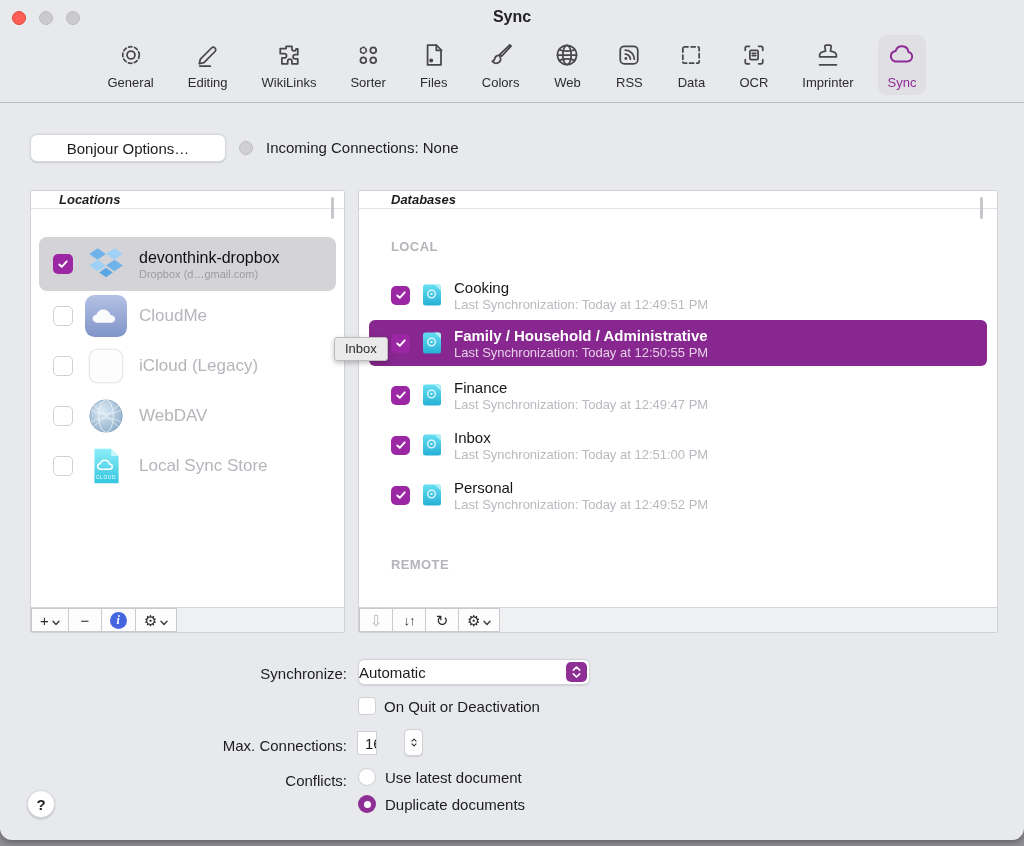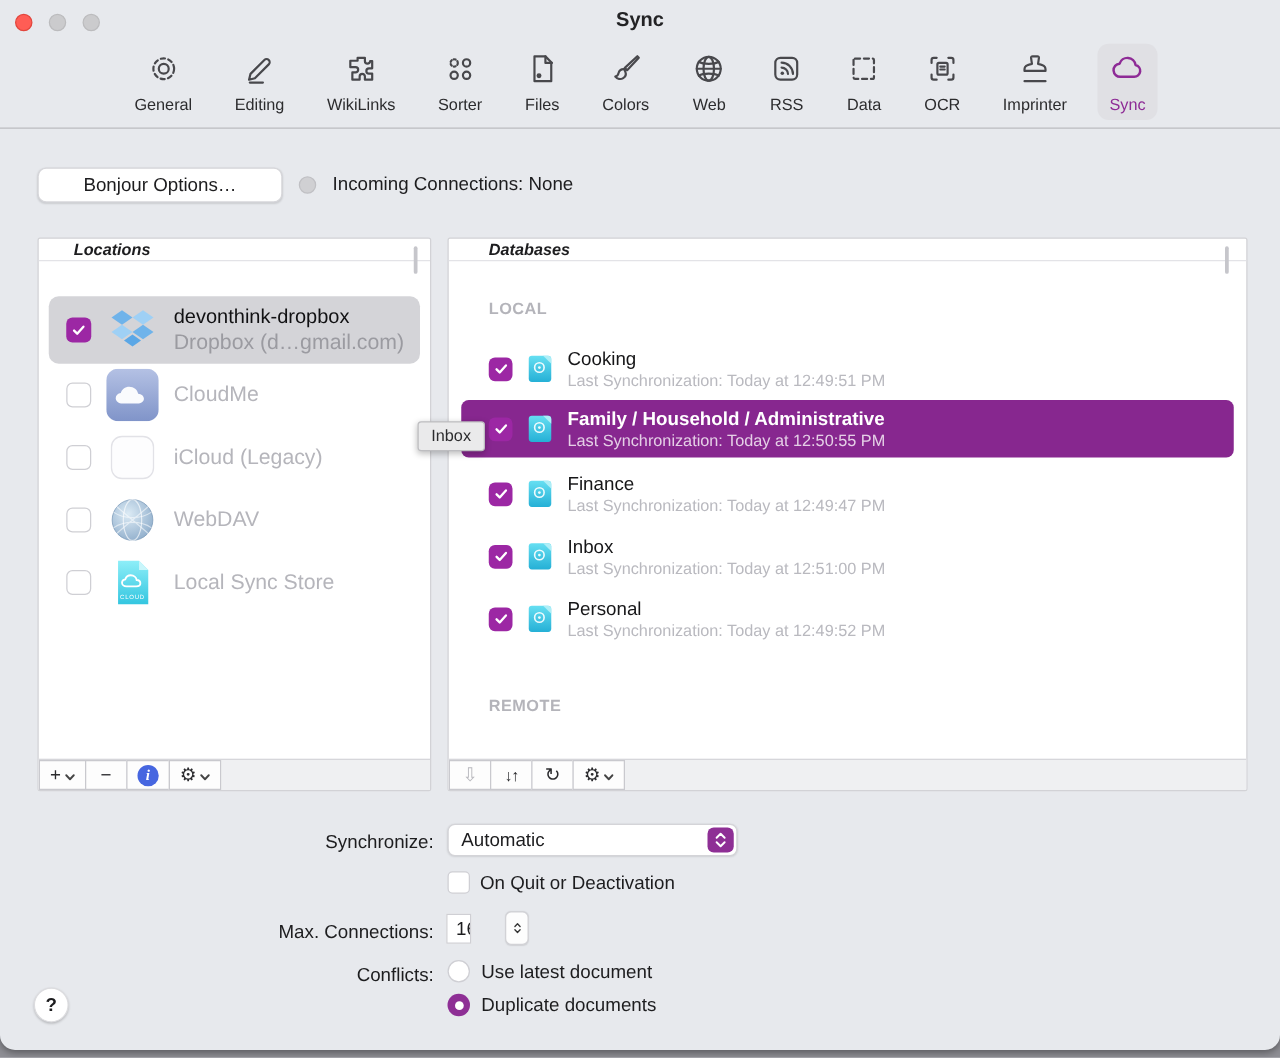--- a/index.html
+++ b/index.html
@@ -42,21 +42,21 @@
   .locrow { display:flex; align-items:center; gap:12px; height:50px; padding:0 10px 0 22px; }
   .locrow.selected { height:54px; margin:12px 8px 0; border-radius:8px; background:#d4d4d8; padding-left:14px; }
   .cb { width:20px; height:20px; border-radius:5px; flex:0 0 auto; }
   .cb.off { background:#fff; border:1px solid #cfcfd4; }
   .cb.on { background:#9c27a4; display:flex; align-items:center; justify-content:center; }
   .cb.on svg { width:14px; height:14px; }
   .locicon { width:42px; height:42px; flex:0 0 auto; display:flex; align-items:center; justify-content:center; }
   .locicon svg { width:42px; height:42px; }
   .locname { font-size:17px; color:#b5b5bb; }
   .loctext .t1 { font-size:16px; color:#111113; }
-  .loctext .t2 { font-size:17px; color:#9b9ba1; margin-top:1px; }
+  .loctext .t2 { font-size:11px; color:#9b9ba1; margin-top:1px; }
 
   
   .dblist { position:absolute; top:34px; left:0; right:0; bottom:25px; overflow:hidden; }
   .seclabel { margin:14px 0 16px 32px; font-size:13px; font-weight:600; letter-spacing:.4px; color:#b4b4ba; }
   .seclabel.remote { margin-top:37px; }
   .dbrow { height:50px; display:flex; align-items:center; gap:11px; padding-left:32px; }
   .dbrow .cb { width:19px; height:19px; }
   .dbicon { width:22px; height:24px; flex:0 0 auto; }
   .dbicon svg { width:22px; height:24px; }
   .dbtext .t1 { font-size:15px; color:#161618; }
@@ -74,21 +74,21 @@
   .fbtn.disabled { color:#b9b9be; }
   .chev svg { width:8px; height:6px; stroke:#444; stroke-width:1.5; fill:none; stroke-linecap:round; stroke-linejoin:round; }
   .info-badge { width:17px; height:17px; border-radius:50%; background:#4666e0; color:#fff; font-family:"Liberation Serif", serif; font-style:italic; font-weight:700; font-size:12px; display:flex; align-items:center; justify-content:center; }
 
   
   .tooltip { position:absolute; left:334px; top:337px; z-index:30; background:#eaeaeb; border:1px solid #bdbdc0; border-radius:3px; padding:3px 10px 4px; font-size:13px; color:#2c2c2e; box-shadow:0 2px 5px rgba(0,0,0,.25); }
 
   
   .ctl-label { position:absolute; left:0; width:347px; text-align:right; font-size:15px; color:#1d1d1f; }
   .popup { position:absolute; left:358px; top:659px; width:232px; height:26px; background:#ffffff; border:1px solid #d4d4d8; border-radius:6px; display:flex; align-items:center; box-shadow:0 .5px 1.5px rgba(0,0,0,.1); }
-  .popup .pval { flex:1; padding-left:10px; font-size:15px; color:#1d1d1f; }
+  .popup .pval { flex:1; font-size:15px; color:#1d1d1f; }
   .popup .pcap { width:21px; height:20px; margin-right:2px; border-radius:5px; background:#8e2f95; display:flex; align-items:center; justify-content:center; }
   .popup .pcap svg { width:11px; height:14px; stroke:#fff; stroke-width:1.7; fill:none; stroke-linecap:round; stroke-linejoin:round; }
   .chkrow { position:absolute; left:358px; top:697px; display:flex; align-items:center; gap:8px; }
   .chkbox { width:18px; height:18px; border-radius:4px; background:#fff; border:1px solid #cfcfd4; }
   .chkrow .clabel { font-size:15px; color:#1d1d1f; }
   .numfield { position:absolute; left:357px; top:731px; width:20px; height:24px; border:1px solid #cfcfd4; background:#fff; font-size:15px; color:#1d1d1f; padding-left:7px; font-family:"Liberation Sans", sans-serif; }
   .stepper { position:absolute; left:404px; top:729px; width:19px; height:27px; background:#fdfdfd; border:1px solid #d2d2d6; border-radius:5px; display:flex; flex-direction:column; align-items:center; justify-content:center; box-shadow:0 .5px 1px rgba(0,0,0,.1); }
   .stepper svg { width:10px; height:11px; stroke:#333; stroke-width:1.6; fill:none; stroke-linecap:round; stroke-linejoin:round; }
   .radiorow { position:absolute; display:flex; align-items:center; gap:9px; }
   .radio { width:18px; height:18px; border-radius:50%; }

